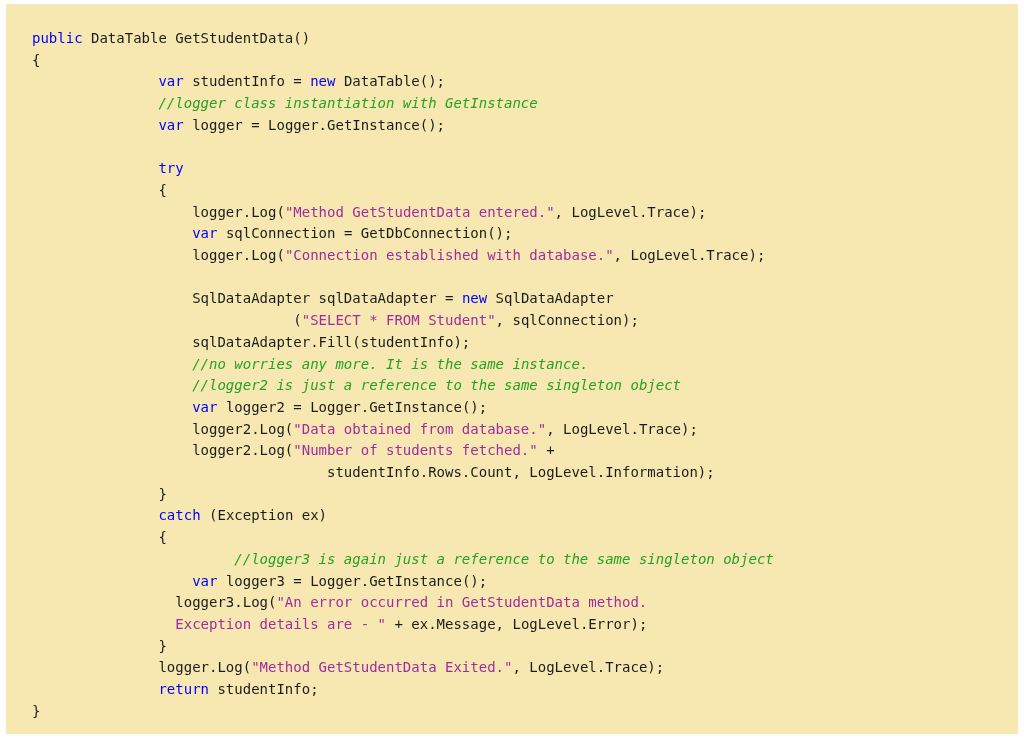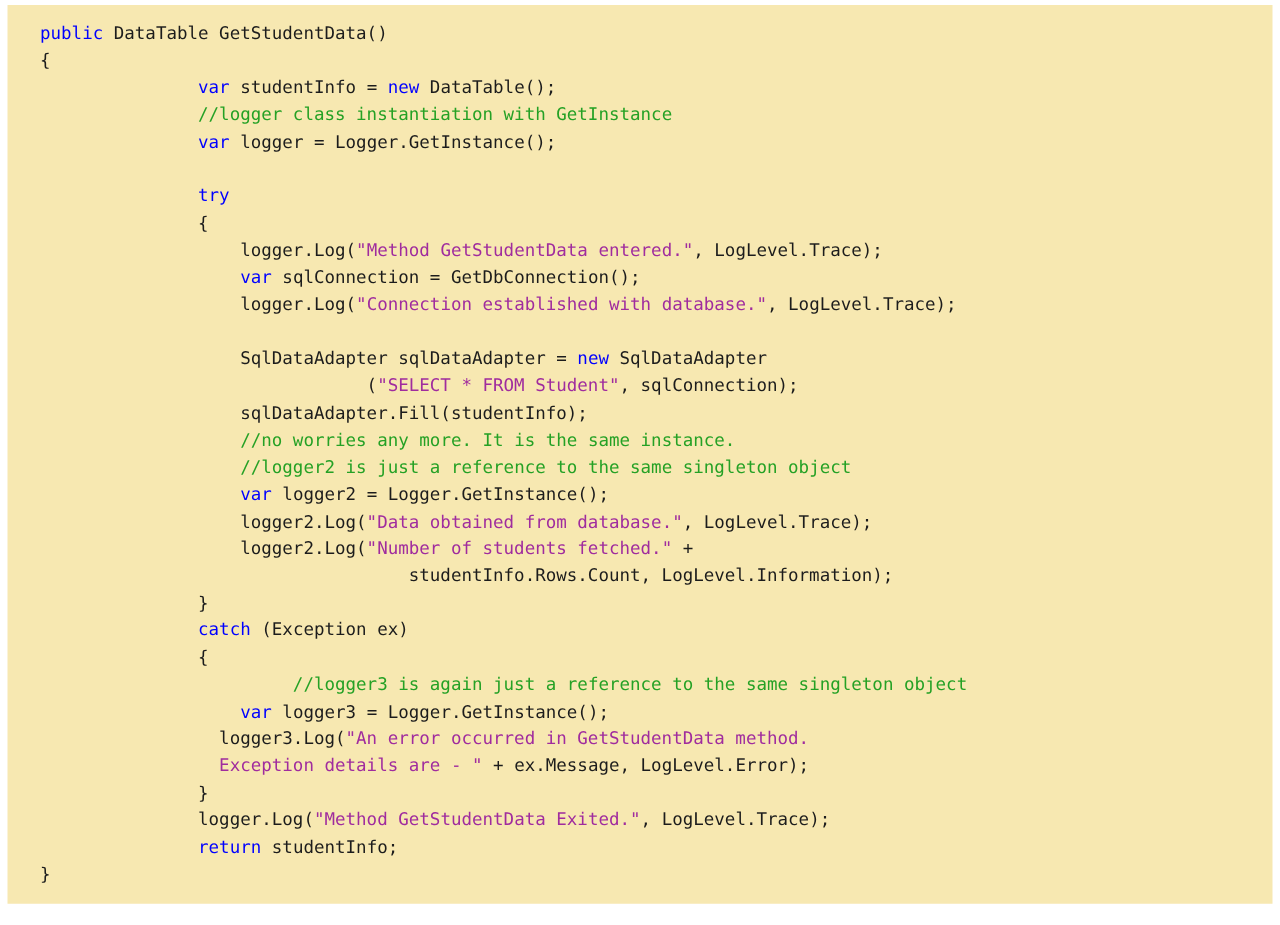--- a/index.html
+++ b/index.html
@@ -12,31 +12,32 @@
   }
   .code-panel {
     position: absolute;
     left: 6px;
     top: 4px;
     width: 1012px;
     box-sizing: border-box;
   }
   .code-block {
     margin: 0;
-    padding: 13px 8px 12px 26px;
+    padding: 24px 8px 12px 26px;
     font-family: "DejaVu Sans Mono", "Liberation Mono", monospace;
     font-size: 14px;
     line-height: 21.7px;
     letter-spacing: 0;
   }
   .code-line {
     white-space: pre;
     min-height: 21.7px;
   }
   .tok-comment {
+    font-style: italic;
   }
 </style>
 </head>
 <body>
 
 <div class="code-panel" style="background: rgb(247, 232, 177);">
   <pre class="code-block"><div class="code-line"><span class="tok-keyword" style="color: rgb(0, 0, 255);">public</span><span class="tok-plain" style="color: rgb(28, 28, 28);"> DataTable GetStudentData()</span></div><div class="code-line"><span class="tok-plain" style="color: rgb(28, 28, 28);">{</span></div><div class="code-line"><span class="tok-plain" style="color: rgb(28, 28, 28);">               </span><span class="tok-keyword" style="color: rgb(0, 0, 255);">var</span><span class="tok-plain" style="color: rgb(28, 28, 28);"> studentInfo = </span><span class="tok-keyword" style="color: rgb(0, 0, 255);">new</span><span class="tok-plain" style="color: rgb(28, 28, 28);"> DataTable();</span></div><div class="code-line"><span class="tok-plain" style="color: rgb(28, 28, 28);">               </span><span class="tok-comment" style="color: rgb(37, 161, 37);">//logger class instantiation with GetInstance</span></div><div class="code-line"><span class="tok-plain" style="color: rgb(28, 28, 28);">               </span><span class="tok-keyword" style="color: rgb(0, 0, 255);">var</span><span class="tok-plain" style="color: rgb(28, 28, 28);"> logger = Logger.GetInstance();</span></div><div class="code-line"></div><div class="code-line"><span class="tok-plain" style="color: rgb(28, 28, 28);">               </span><span class="tok-keyword" style="color: rgb(0, 0, 255);">try</span></div><div class="code-line"><span class="tok-plain" style="color: rgb(28, 28, 28);">               {</span></div><div class="code-line"><span class="tok-plain" style="color: rgb(28, 28, 28);">                   logger.Log(</span><span class="tok-string" style="color: rgb(160, 44, 158);">"Method GetStudentData entered."</span><span class="tok-plain" style="color: rgb(28, 28, 28);">, LogLevel.Trace);</span></div><div class="code-line"><span class="tok-plain" style="color: rgb(28, 28, 28);">                   </span><span class="tok-keyword" style="color: rgb(0, 0, 255);">var</span><span class="tok-plain" style="color: rgb(28, 28, 28);"> sqlConnection = GetDbConnection();</span></div><div class="code-line"><span class="tok-plain" style="color: rgb(28, 28, 28);">                   logger.Log(</span><span class="tok-string" style="color: rgb(160, 44, 158);">"Connection established with database."</span><span class="tok-plain" style="color: rgb(28, 28, 28);">, LogLevel.Trace);</span></div><div class="code-line"></div><div class="code-line"><span class="tok-plain" style="color: rgb(28, 28, 28);">                   SqlDataAdapter sqlDataAdapter = </span><span class="tok-keyword" style="color: rgb(0, 0, 255);">new</span><span class="tok-plain" style="color: rgb(28, 28, 28);"> SqlDataAdapter</span></div><div class="code-line"><span class="tok-plain" style="color: rgb(28, 28, 28);">                               (</span><span class="tok-string" style="color: rgb(160, 44, 158);">"SELECT * FROM Student"</span><span class="tok-plain" style="color: rgb(28, 28, 28);">, sqlConnection);</span></div><div class="code-line"><span class="tok-plain" style="color: rgb(28, 28, 28);">                   sqlDataAdapter.Fill(studentInfo);</span></div><div class="code-line"><span class="tok-plain" style="color: rgb(28, 28, 28);">                   </span><span class="tok-comment" style="color: rgb(37, 161, 37);">//no worries any more. It is the same instance.</span></div><div class="code-line"><span class="tok-plain" style="color: rgb(28, 28, 28);">                   </span><span class="tok-comment" style="color: rgb(37, 161, 37);">//logger2 is just a reference to the same singleton object</span></div><div class="code-line"><span class="tok-plain" style="color: rgb(28, 28, 28);">                   </span><span class="tok-keyword" style="color: rgb(0, 0, 255);">var</span><span class="tok-plain" style="color: rgb(28, 28, 28);"> logger2 = Logger.GetInstance();</span></div><div class="code-line"><span class="tok-plain" style="color: rgb(28, 28, 28);">                   logger2.Log(</span><span class="tok-string" style="color: rgb(160, 44, 158);">"Data obtained from database."</span><span class="tok-plain" style="color: rgb(28, 28, 28);">, LogLevel.Trace);</span></div><div class="code-line"><span class="tok-plain" style="color: rgb(28, 28, 28);">                   logger2.Log(</span><span class="tok-string" style="color: rgb(160, 44, 158);">"Number of students fetched."</span><span class="tok-plain" style="color: rgb(28, 28, 28);"> +</span></div><div class="code-line"><span class="tok-plain" style="color: rgb(28, 28, 28);">                                   studentInfo.Rows.Count, LogLevel.Information);</span></div><div class="code-line"><span class="tok-plain" style="color: rgb(28, 28, 28);">               }</span></div><div class="code-line"><span class="tok-plain" style="color: rgb(28, 28, 28);">               </span><span class="tok-keyword" style="color: rgb(0, 0, 255);">catch</span><span class="tok-plain" style="color: rgb(28, 28, 28);"> (Exception ex)</span></div><div class="code-line"><span class="tok-plain" style="color: rgb(28, 28, 28);">               {</span></div><div class="code-line"><span class="tok-plain" style="color: rgb(28, 28, 28);">                        </span><span class="tok-comment" style="color: rgb(37, 161, 37);">//logger3 is again just a reference to the same singleton object</span></div><div class="code-line"><span class="tok-plain" style="color: rgb(28, 28, 28);">                   </span><span class="tok-keyword" style="color: rgb(0, 0, 255);">var</span><span class="tok-plain" style="color: rgb(28, 28, 28);"> logger3 = Logger.GetInstance();</span></div><div class="code-line"><span class="tok-plain" style="color: rgb(28, 28, 28);">                 logger3.Log(</span><span class="tok-string" style="color: rgb(160, 44, 158);">"An error occurred in GetStudentData method.</span></div><div class="code-line"><span class="tok-plain" style="color: rgb(28, 28, 28);">                 </span><span class="tok-string" style="color: rgb(160, 44, 158);">Exception details are - "</span><span class="tok-plain" style="color: rgb(28, 28, 28);"> + ex.Message, LogLevel.Error);</span></div><div class="code-line"><span class="tok-plain" style="color: rgb(28, 28, 28);">               }</span></div><div class="code-line"><span class="tok-plain" style="color: rgb(28, 28, 28);">               logger.Log(</span><span class="tok-string" style="color: rgb(160, 44, 158);">"Method GetStudentData Exited."</span><span class="tok-plain" style="color: rgb(28, 28, 28);">, LogLevel.Trace);</span></div><div class="code-line"><span class="tok-plain" style="color: rgb(28, 28, 28);">               </span><span class="tok-keyword" style="color: rgb(0, 0, 255);">return</span><span class="tok-plain" style="color: rgb(28, 28, 28);"> studentInfo;</span></div><div class="code-line"><span class="tok-plain" style="color: rgb(28, 28, 28);">}</span></div></pre>
 </div>
 
 </body></html>

